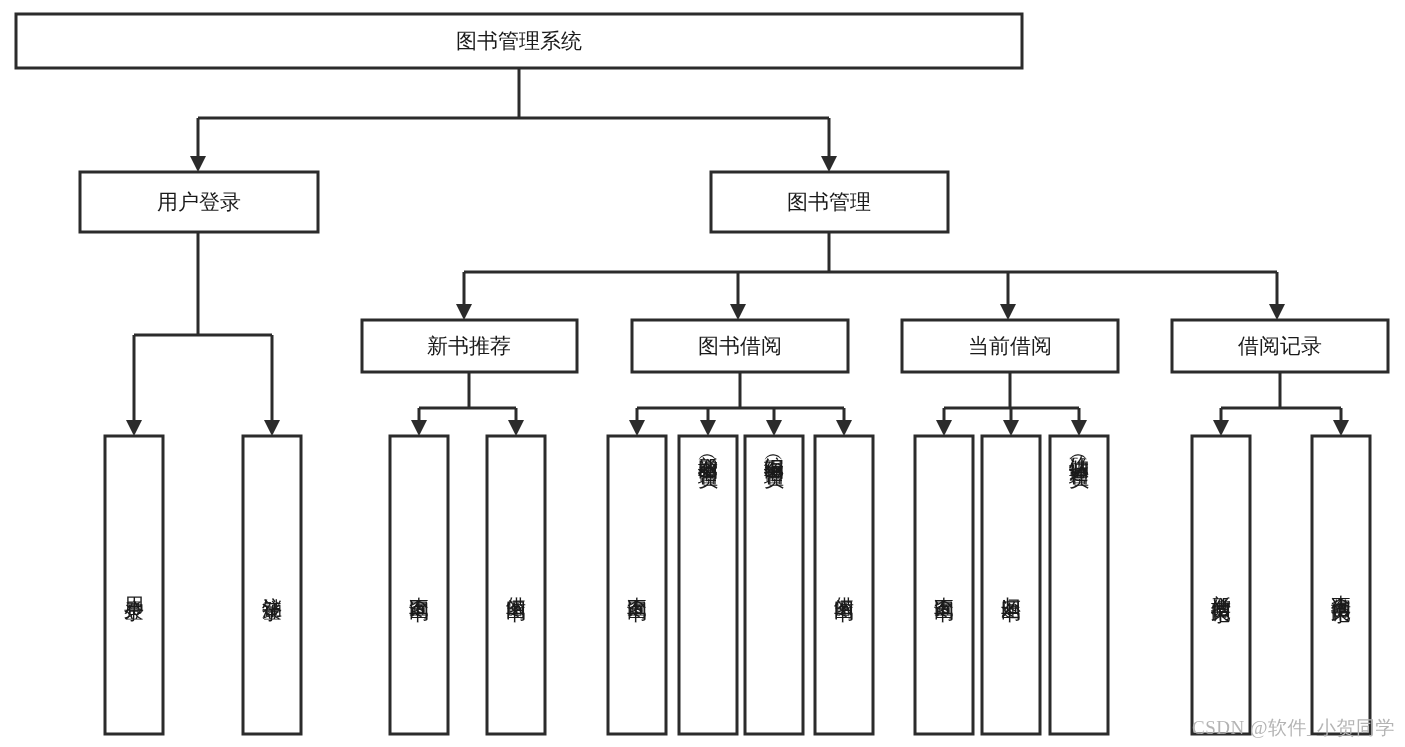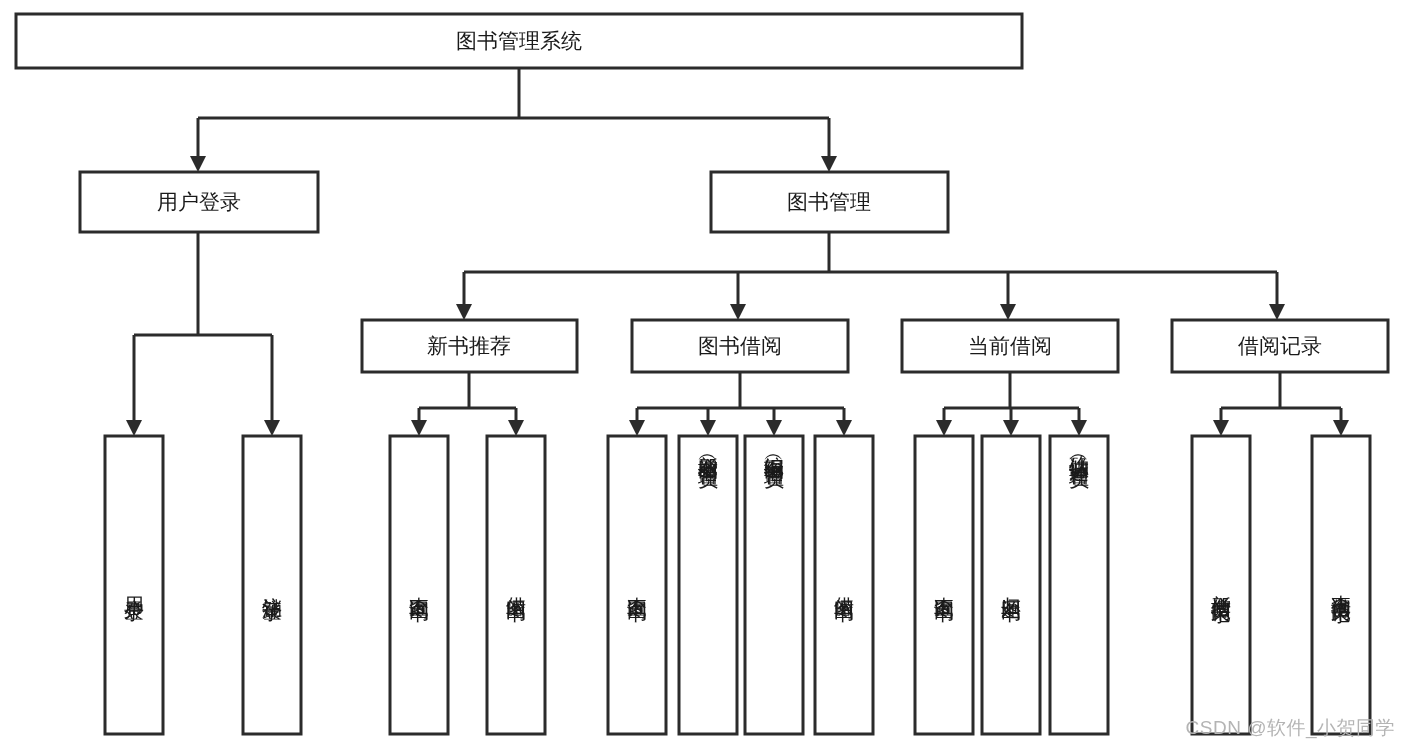--- a/index.html
+++ b/index.html
@@ -61,21 +61,21 @@
     display: flex;
     align-items: center;
     justify-content: flex-start;
     white-space: nowrap;
     pointer-events: none;
   }
   .watermark {
     position: absolute;
     right: 10px;
     bottom: 6px;
-    font-family: Liberation Sans, sans-serif;
+    font-family: Liberation Serif, serif;
     font-size: 19px;
     color: #b4b4b4;
     white-space: nowrap;
     letter-spacing: 0.5px;
   }
 </style>
 </head>
 <body>
 
 <div id="diagram-root">

